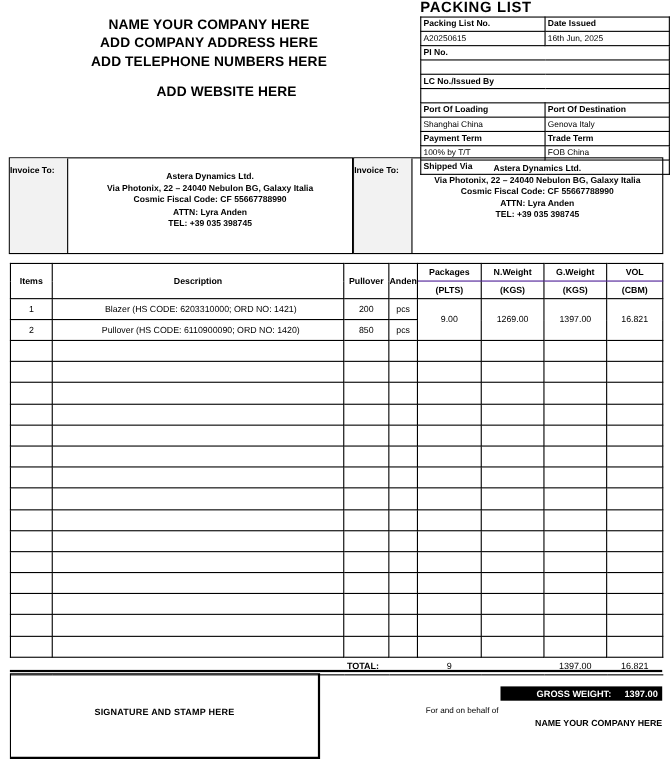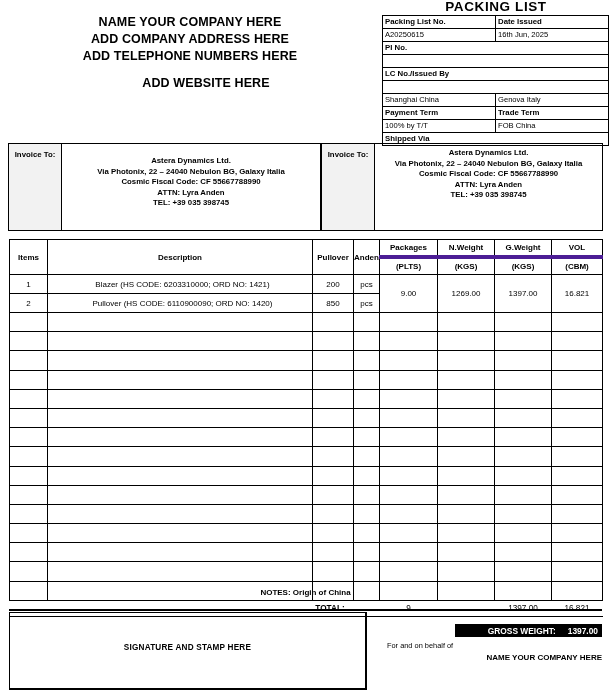--- a/index.html
+++ b/index.html
@@ -37,21 +37,21 @@
   .company-line.website {
     margin-top: 10px;
     padding-left: 32px;
   }
 
   .doc-title {
     position: absolute;
     left: 382px;
     top: -1px;
     width: 228px;
-    text-align: center;
+    text-align: left;
     font-weight: bold;
     font-size: 13.5px;
     letter-spacing: 0.6px;
   }
 
   
   .info-table {
     position: absolute;
     left: 382px;
     top: 15px;
@@ -99,21 +99,20 @@
     position: absolute;
     left: 0px;
     top: 0px;
     width: 53px;
     height: 100%;
     box-sizing: border-box;
     border-right: 1px solid #000000;
     background: #f2f2f2;
     font-size: 7.8px;
     font-weight: bold;
-    text-align: center;
     padding-top: 6px;
     line-height: 10px;
   }
   .inv-body {
     position: absolute;
     left: 53px;
     top: 0;
     right: 0;
     height: 100%;
     text-align: center;
@@ -146,21 +145,21 @@
     overflow: hidden;
   }
   .items-table th {
     font-weight: bold;
     font-size: 8px;
     height: 15px;
     line-height: 11px;
   }
   .items-table th.two-line {
     padding: 0;
-    border-bottom: 4px solid #4c1d95;
+    border-bottom: 1px solid #4c1d95;
   }
   .items-table td.data {
     height: 18px;
     font-weight: normal;
   }
   .items-table td.desc {
     text-align: center;
     padding-left: 5px;
     font-size: 8px;
   }
@@ -193,21 +192,21 @@
     font-size: 8px;
     font-weight: bold;
   }
   .notes .note-val { font-weight: bold; }
 
   
   .sig-box {
     position: absolute;
     left: 9px;
     top: 612px;
-    width: 358px;
+    width: 282px;
     height: 78px;
     border: 1px solid #000000;
     border-right: 2px solid #000000;
     border-bottom: 2px solid #000000;
     box-sizing: border-box;
   }
   .sig-text {
     position: absolute;
     left: 0;
     right: 0;
@@ -294,20 +293,24 @@
         <td class="lbl" colspan="2">PI No.</td>
       </tr>
       <tr>
         <td class="val" colspan="2"></td>
       </tr>
       <tr>
         <td class="lbl" colspan="2">LC No./Issued By</td>
       </tr>
       <tr>
         <td class="val" colspan="2"></td>
+      </tr>
+      <tr>
+        <td class="lbl">Port Of Loading</td>
+        <td class="lbl">Port Of Destination</td>
       </tr>
       <tr>
         <td class="val">Shanghai China</td>
         <td class="val">Genova Italy</td>
       </tr>
       <tr>
         <td class="lbl">Payment Term</td>
         <td class="lbl">Trade Term</td>
       </tr>
       <tr>
@@ -546,24 +549,20 @@
         <td class="tlabel">TOTAL:</td>
         <td class="tnum"></td>
         <td class="tnum">9</td>
         <td class="tnum"></td>
         <td class="tnum">1397.00</td>
         <td class="tnum">16.821</td>
       </tr>
     </tfoot>
   </table>
 
-  <div class="notes">
-    <span>NOTES:</span>
-    <span class="note-val">Origin of China</span>
-  </div>
 
   <div class="hr-top"></div>
 
   <div class="sig-box">
     <div class="sig-text">SIGNATURE AND STAMP HERE</div>
   </div>
 
   <div class="gross-bar">
     <span class="glabel">GROSS WEIGHT:</span>
     <span>1397.00</span>

